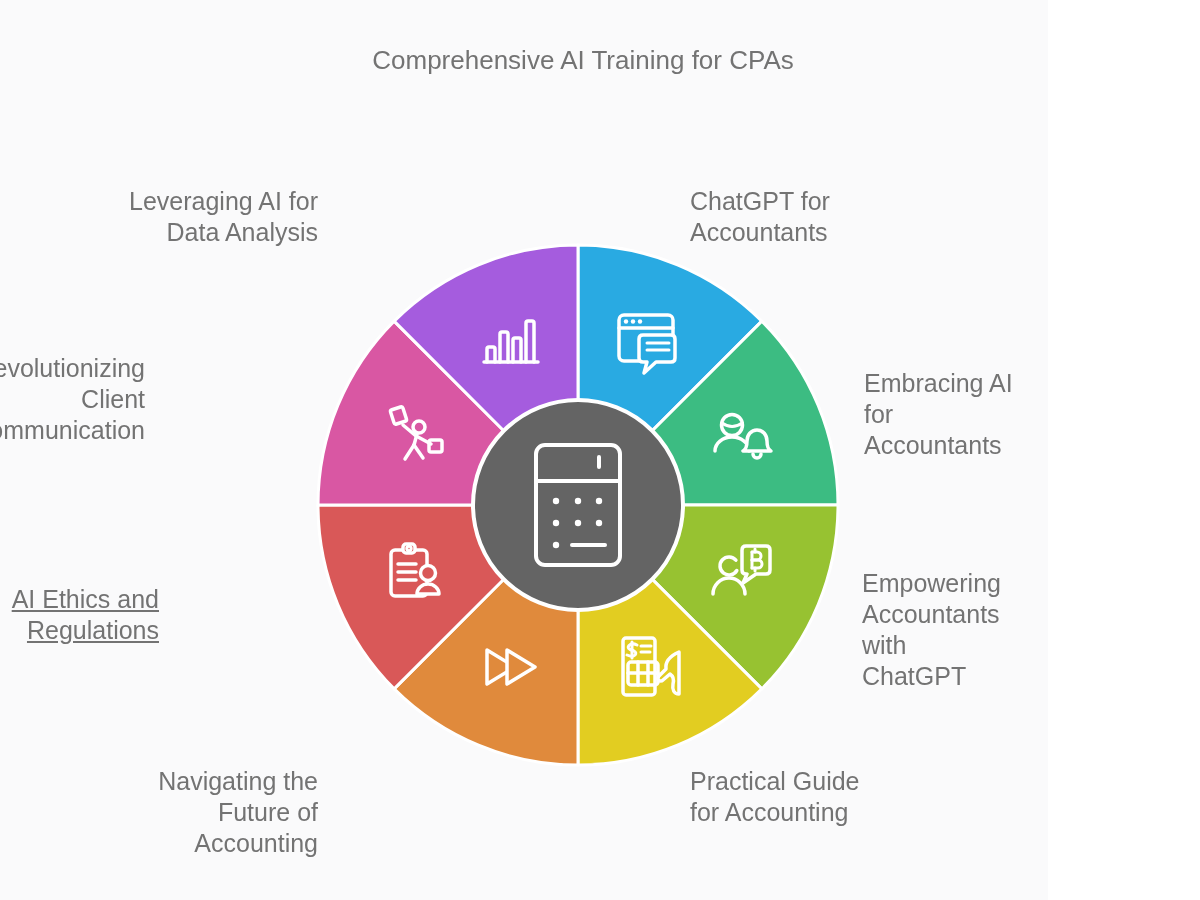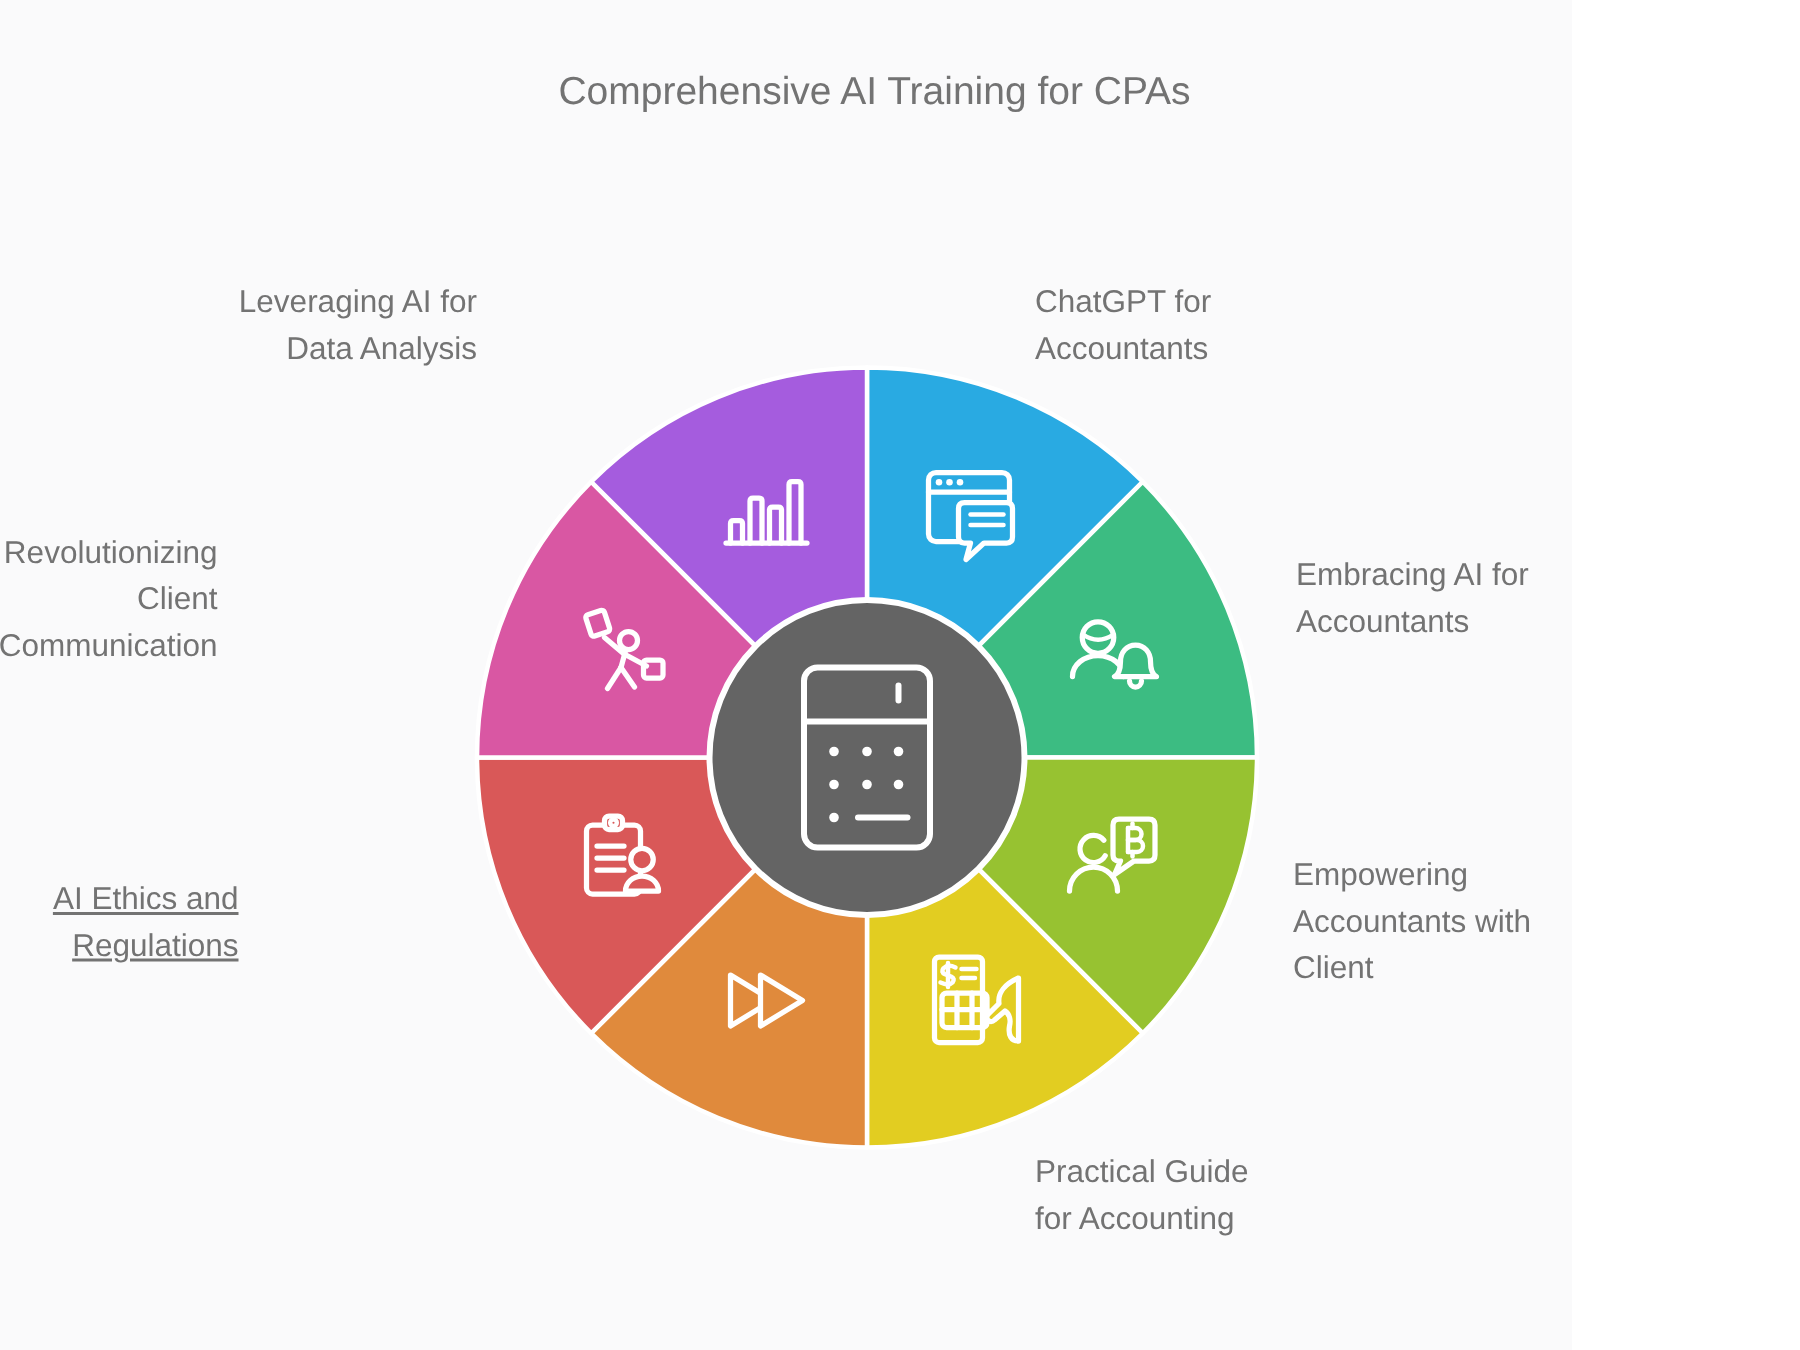--- a/index.html
+++ b/index.html
@@ -14,21 +14,21 @@
     position:absolute;
     top:45px;left:583px;
     transform:translateX(-50%);
     font-size:26px;
     color:#737373;
     white-space:nowrap;
   }
   .wheel-svg{position:absolute;left:0;top:0;}
   .seg-label{
     position:absolute;
-    font-size:21px;
+    font-size:25px;
     line-height:31px;
     color:#737373;
     white-space:pre-line;
   }
   .align-r{text-align:right;}
   .align-l{text-align:left;}
   .lbl-leveraging{right:730px;top:186px;}
   .lbl-chatgpt{left:690px;top:186px;}
   .lbl-embracing{left:864px;top:368px;}
   .lbl-empowering{left:862px;top:568px;}
@@ -159,23 +159,26 @@
       <path d="M -6,40 H 27"></path>
     </g>
   </svg>
 
   <div class="seg-label align-l lbl-chatgpt">ChatGPT for
 Accountants</div>
   <div class="seg-label align-l lbl-embracing">Embracing AI for
 Accountants</div>
   <div class="seg-label align-l lbl-empowering">Empowering
 Accountants with
-Client</div>
+ChatGPT</div>
   <div class="seg-label align-l lbl-practical">Practical Guide
 for Accounting</div>
+  <div class="seg-label align-r lbl-navigating">Navigating the
+Future of
+Accounting</div>
   <div class="seg-label align-r lbl-ethics">AI Ethics and
 Regulations</div>
   <div class="seg-label align-r lbl-revolutionizing">Revolutionizing
 Client
 Communication</div>
   <div class="seg-label align-r lbl-leveraging">Leveraging AI for
 Data Analysis</div>
 
 </div>
 

